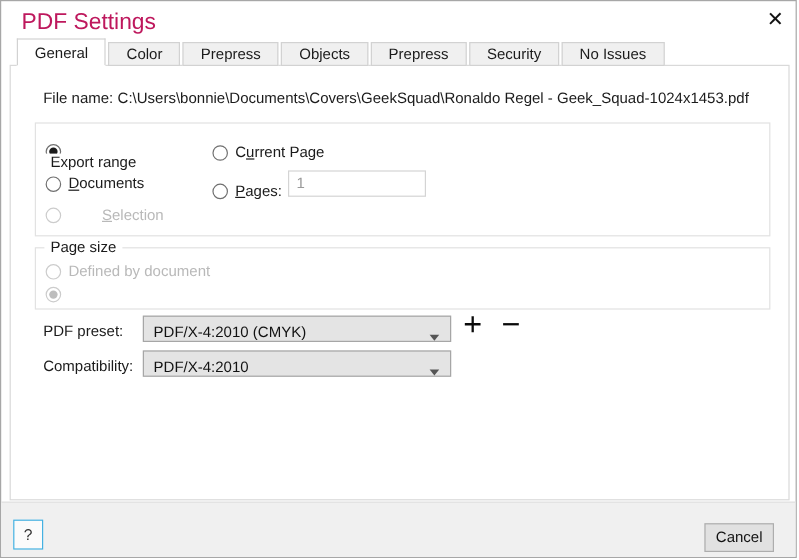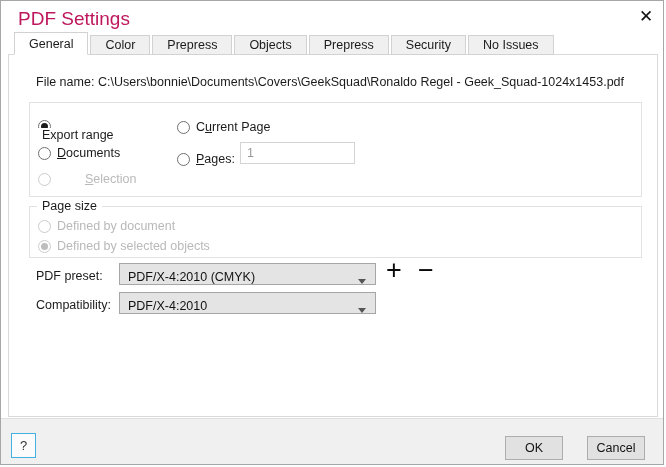--- a/index.html
+++ b/index.html
@@ -116,36 +116,34 @@
 
   <div class="grp" style="left:28px; top:205px; width:613px; height:52px;"></div>
   <div class="grp-legend" style="left:36px; top:198px;">Page size</div>
 
   <div class="radio-row" style="left:37px; top:218px;">
     <span class="radio disabled"></span>
     <span class="rlabel disabled-text">Defined by document</span>
   </div>
   <div class="radio-row" style="left:37px; top:238px;">
     <span class="radio disabled checked"></span>
-    <span class="rlabel disabled-text">Defined by selected objects</span>
   </div>
 
   <div class="abs" style="left:35px; top:268px;">PDF preset:</div>
   <div class="combo" style="left:118px; top:262px;">
     <span class="val">PDF/X-4:2010 (CMYK)</span>
     <span class="arrow"></span>
   </div>
   <div class="plusminus" style="left:385px; top:256px;">+</div>
   <div class="plusminus" style="left:417px; top:256px;">−</div>
 
   <div class="abs" style="left:35px; top:297px;">Compatibility:</div>
   <div class="combo" style="left:118px; top:291px;">
     <span class="val">PDF/X-4:2010</span>
     <span class="arrow"></span>
   </div>
 
   <div class="footer">
     <div class="help-btn">?</div>
-    <div class="btn ok">OK</div>
     <div class="btn cancel">Cancel</div>
   </div>
 
 </div>
 
 </body></html>

